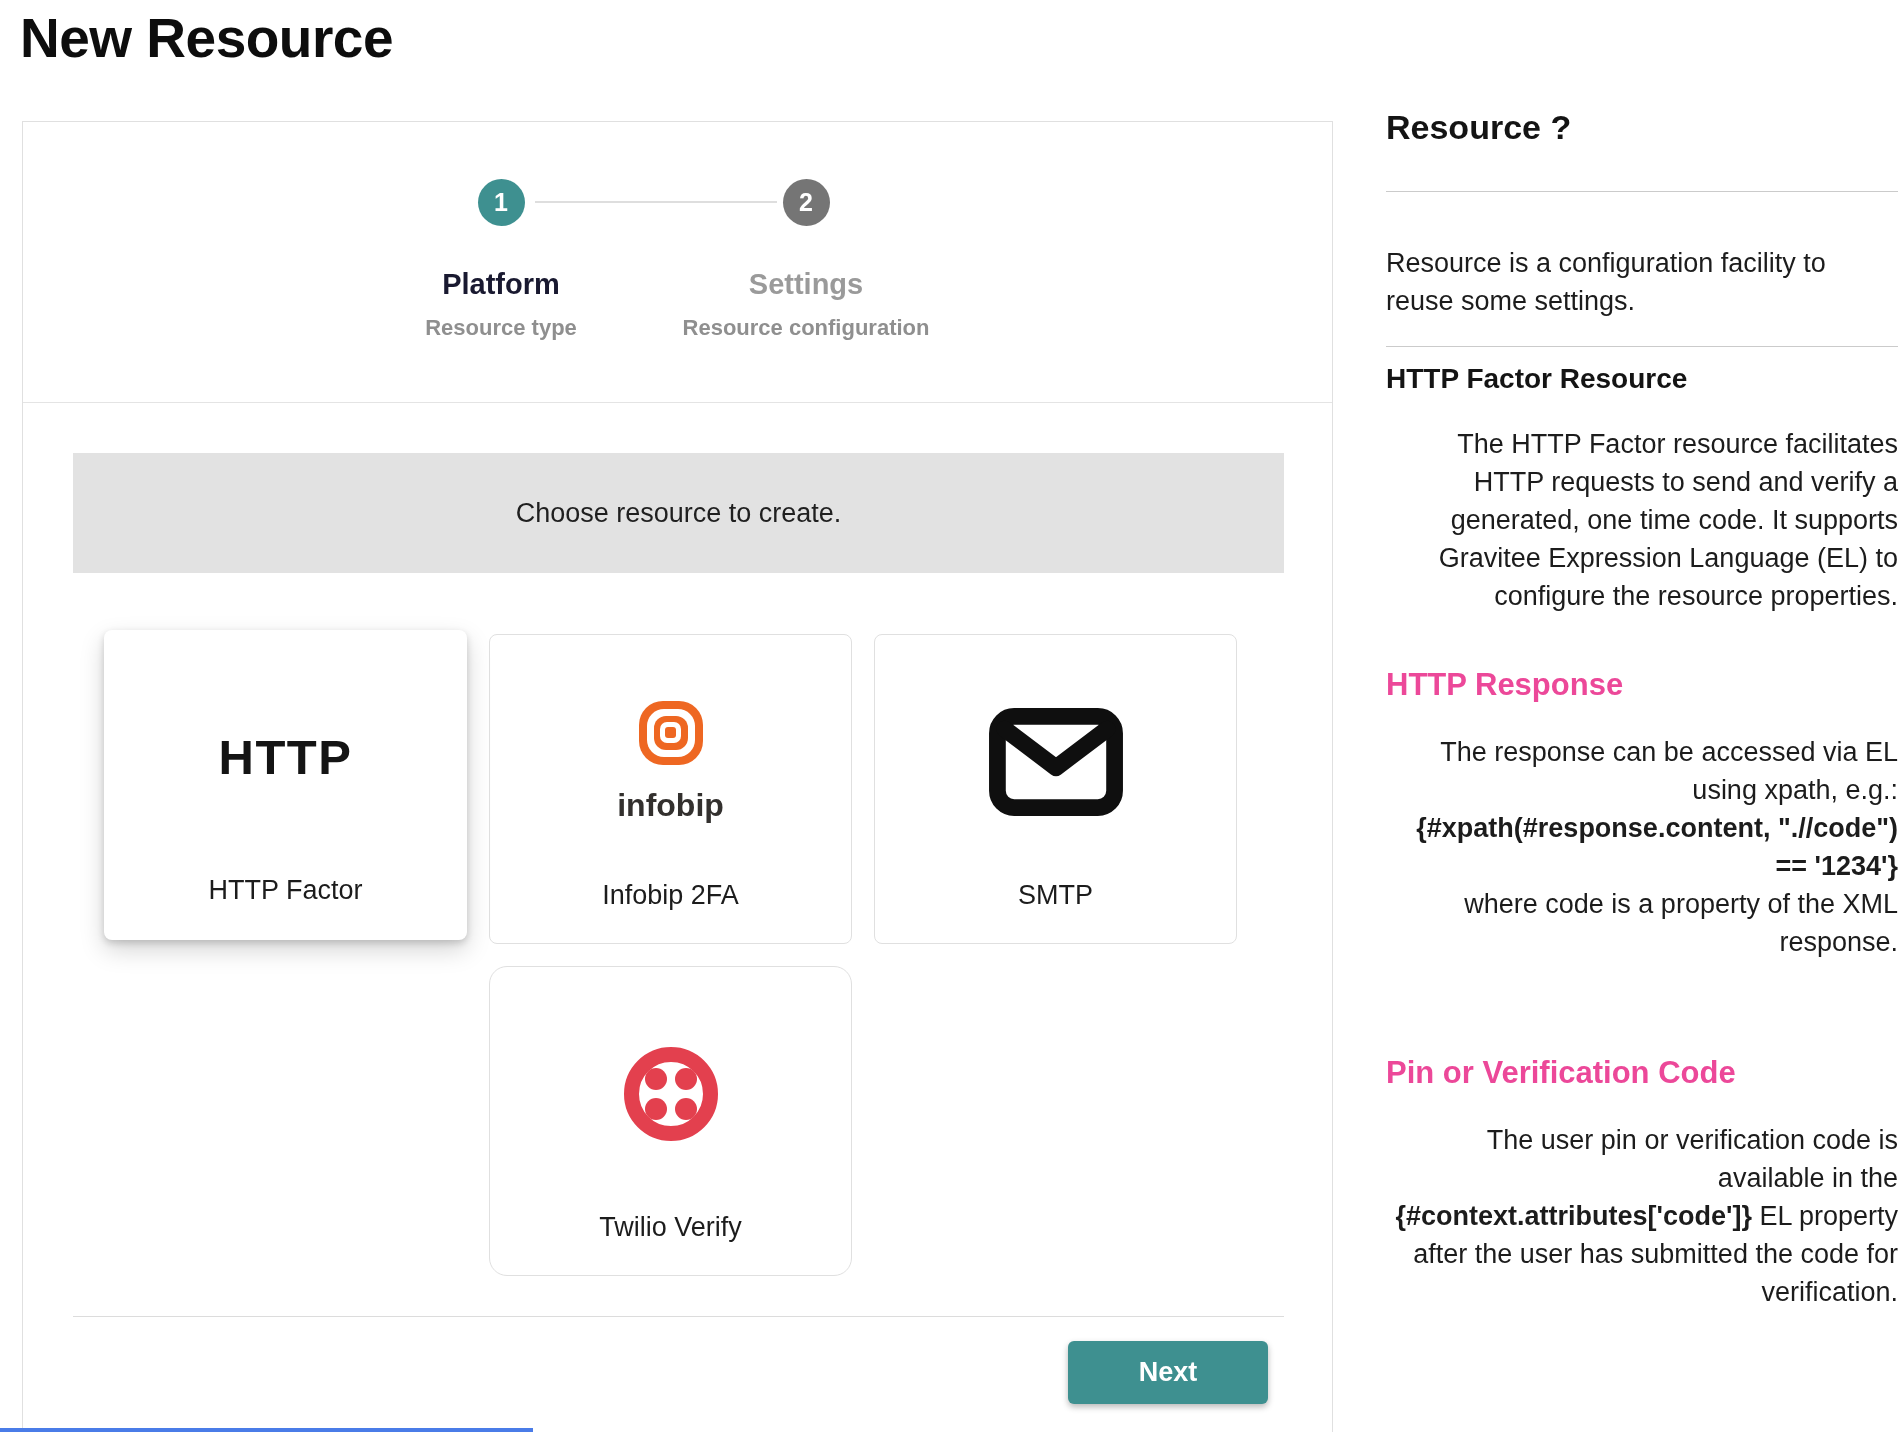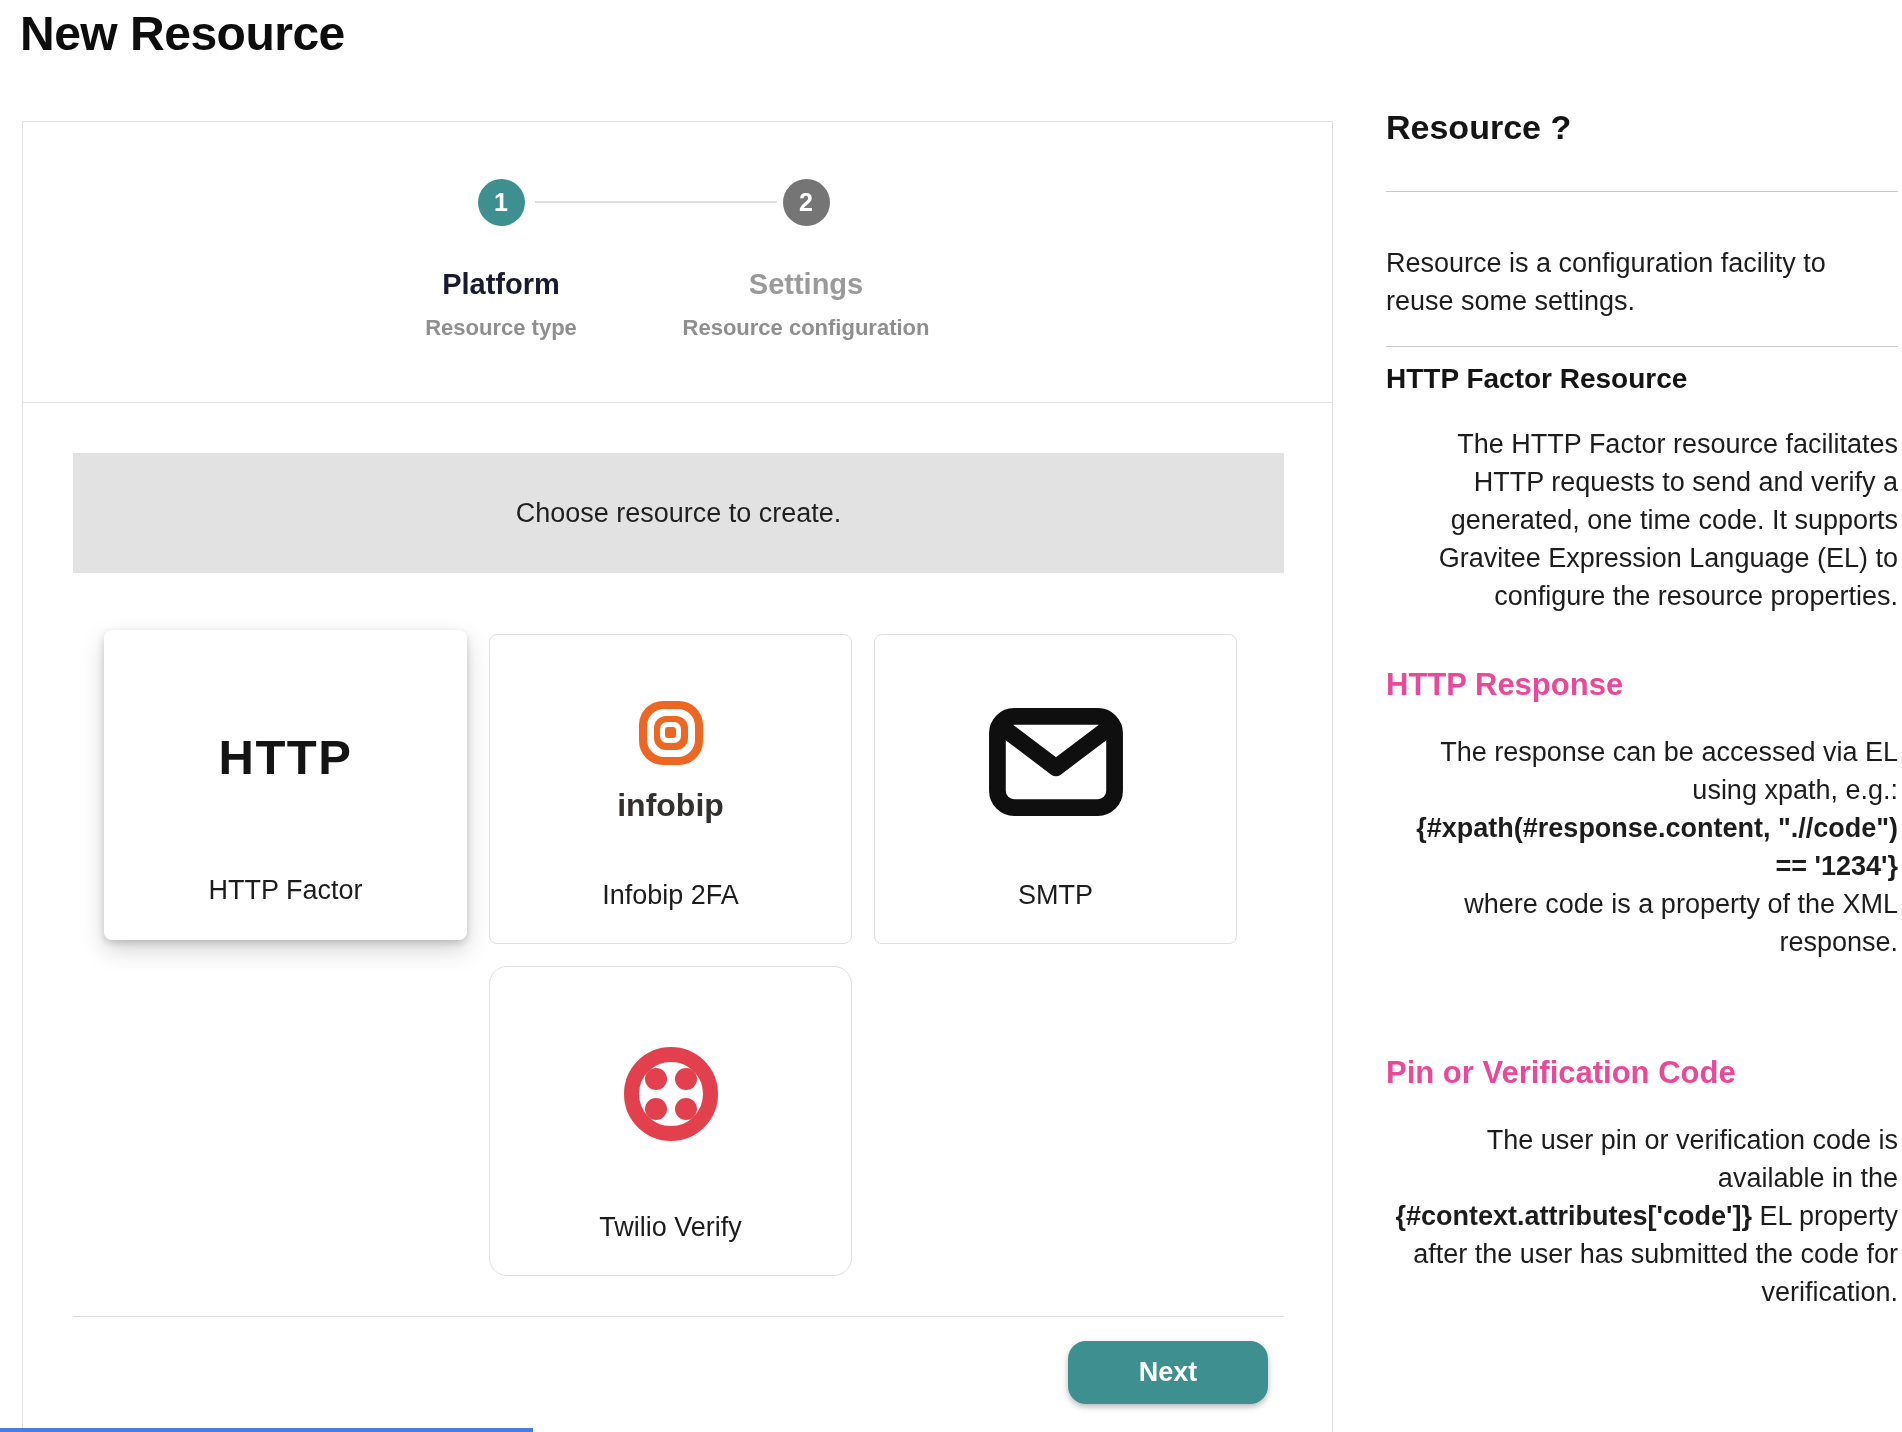--- a/index.html
+++ b/index.html
@@ -7,21 +7,21 @@
     width: 1902px; height: 1432px;
     background: #ffffff;
     overflow: hidden;
     font-family: "Liberation Sans", sans-serif;
     color: #1c1c1c;
     position: relative;
   }
   
   .page-title {
     position: absolute; left: 20px; top: 6px;
-    font-size: 48px; font-weight: 700; color: #0d0d0d;
+    font-size: 55px; font-weight: 700; color: #0d0d0d;
     letter-spacing: -0.5px;
   }
   
   .main-panel {
     position: absolute; left: 22px; top: 121px;
     width: 1311px; height: 1400px;
     border: 1px solid #e0e0e0;
     background: #fff;
   }
   .stepper {
@@ -108,21 +108,21 @@
   .twilio-dot { width: 22px; height: 22px; border-radius: 50%; background: #e3404e; }
   
   .footer-divider { margin-top: 40px; height: 1px; background: #dcdcdc; }
   .footer-row { display: flex; justify-content: flex-end; padding-right: 16px; }
   .next-btn {
     margin-top: 24px;
     width: 200px; height: 63px;
     background: #3e9090; color: #ffffff;
     font-family: "Liberation Sans", sans-serif;
     font-size: 27px; font-weight: 700;
-    border: none; border-radius: 18px;
+    border: none; border-radius: 6px;
     box-shadow: 0 3px 6px rgba(0,0,0,.28);
     cursor: pointer;
   }
   
   .help { position: absolute; left: 1386px; top: 108px; width: 512px; }
   .help-title { font-size: 34px; font-weight: 600; color: #141414; }
   .help hr { border: none; height: 1px; background: #cbcbcb; }
   .hr-1 { margin: 44px 0 52px; }
   .hr-2 { margin: 26px 0 16px; }
   .help p { font-size: 27px; line-height: 38px; color: #1c1c1c; }

